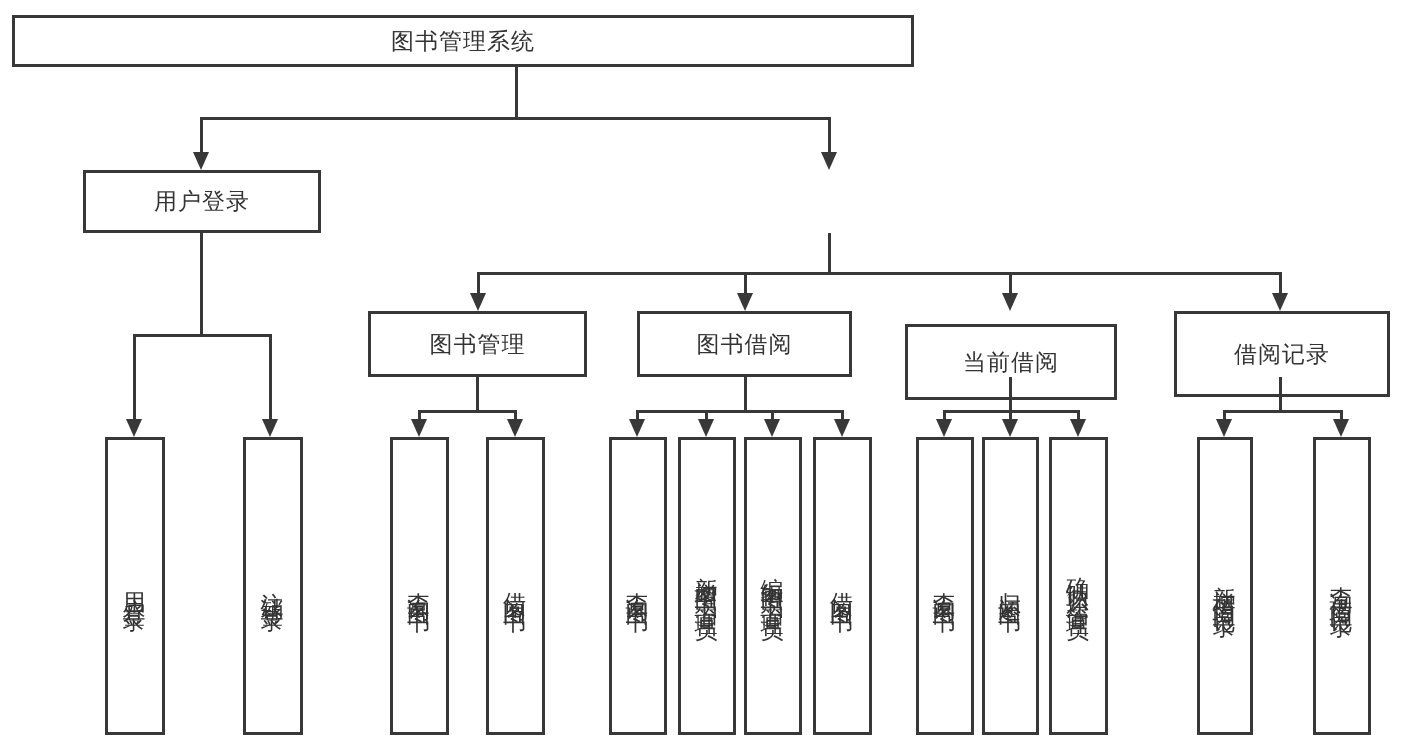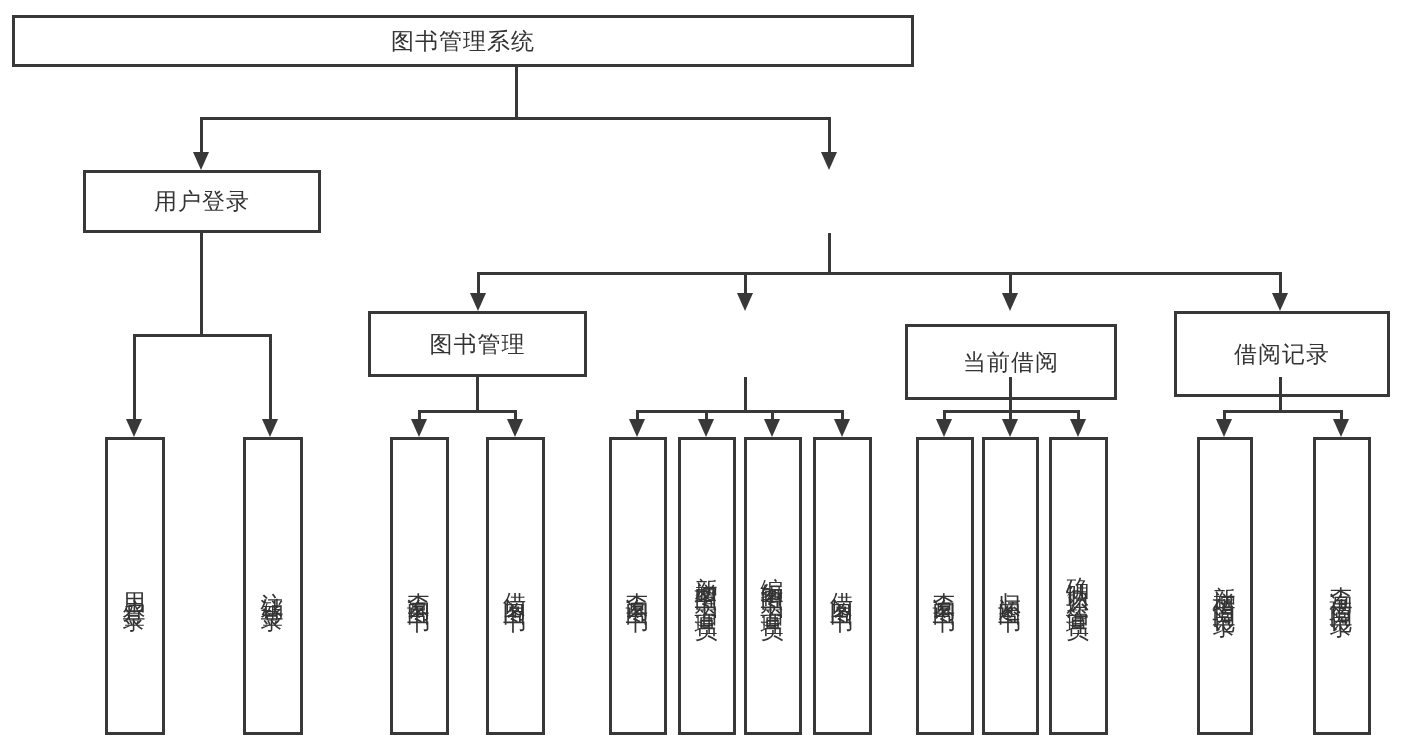--- a/index.html
+++ b/index.html
@@ -69,20 +69,23 @@
   <div class="ah" style="left:470px;top:293px"></div>
   <div class="vl" style="left:744px;top:272px;height:22px"></div>
   <div class="ah" style="left:737px;top:293px"></div>
   <div class="vl" style="left:1009px;top:272px;height:22px"></div>
   <div class="ah" style="left:1002px;top:293px"></div>
   <div class="vl" style="left:1279px;top:272px;height:22px"></div>
   <div class="ah" style="left:1272px;top:293px"></div>
 
   <div class="box" style="left:368px;top:311px;width:219px;height:66px">
     <span>图书管理</span>
+  </div>
+  <div class="box" style="left:637px;top:311px;width:215px;height:66px">
+    <span>图书借阅</span>
   </div>
   <div class="box" style="left:905px;top:324px;width:212px;height:76px">
     <span>当前借阅</span>
   </div>
   <div class="box" style="left:1174px;top:311px;width:216px;height:86px">
     <span>借阅记录</span>
   </div>
 
   <div class="vl" style="left:476px;top:377px;height:33px"></div>
   <div class="hl" style="left:418px;top:410px;width:99px"></div>

